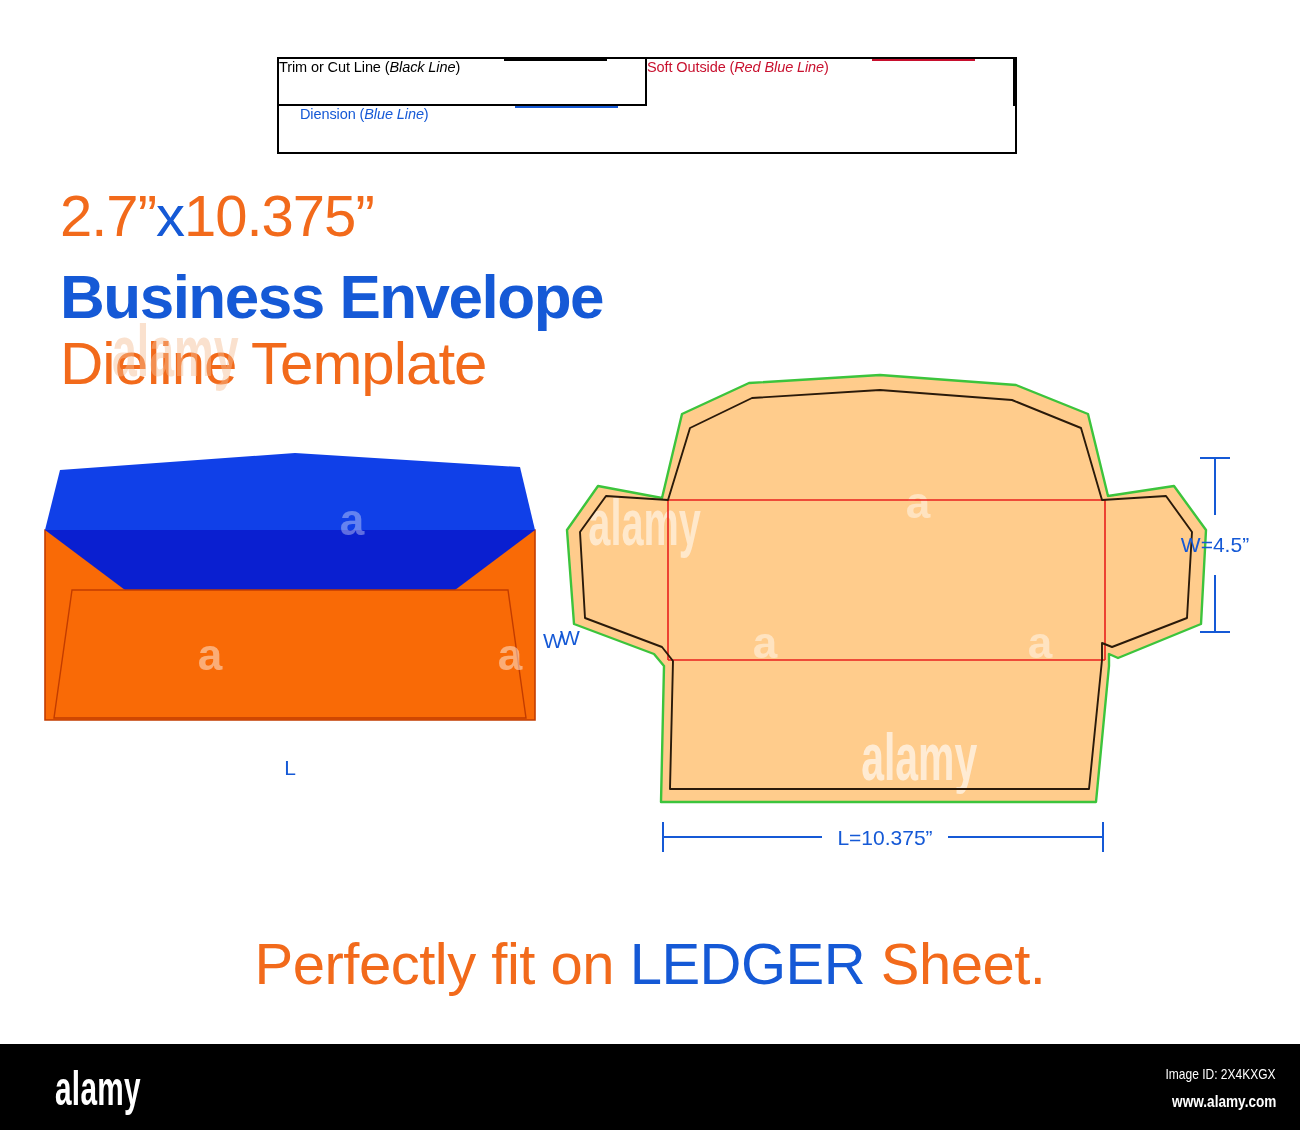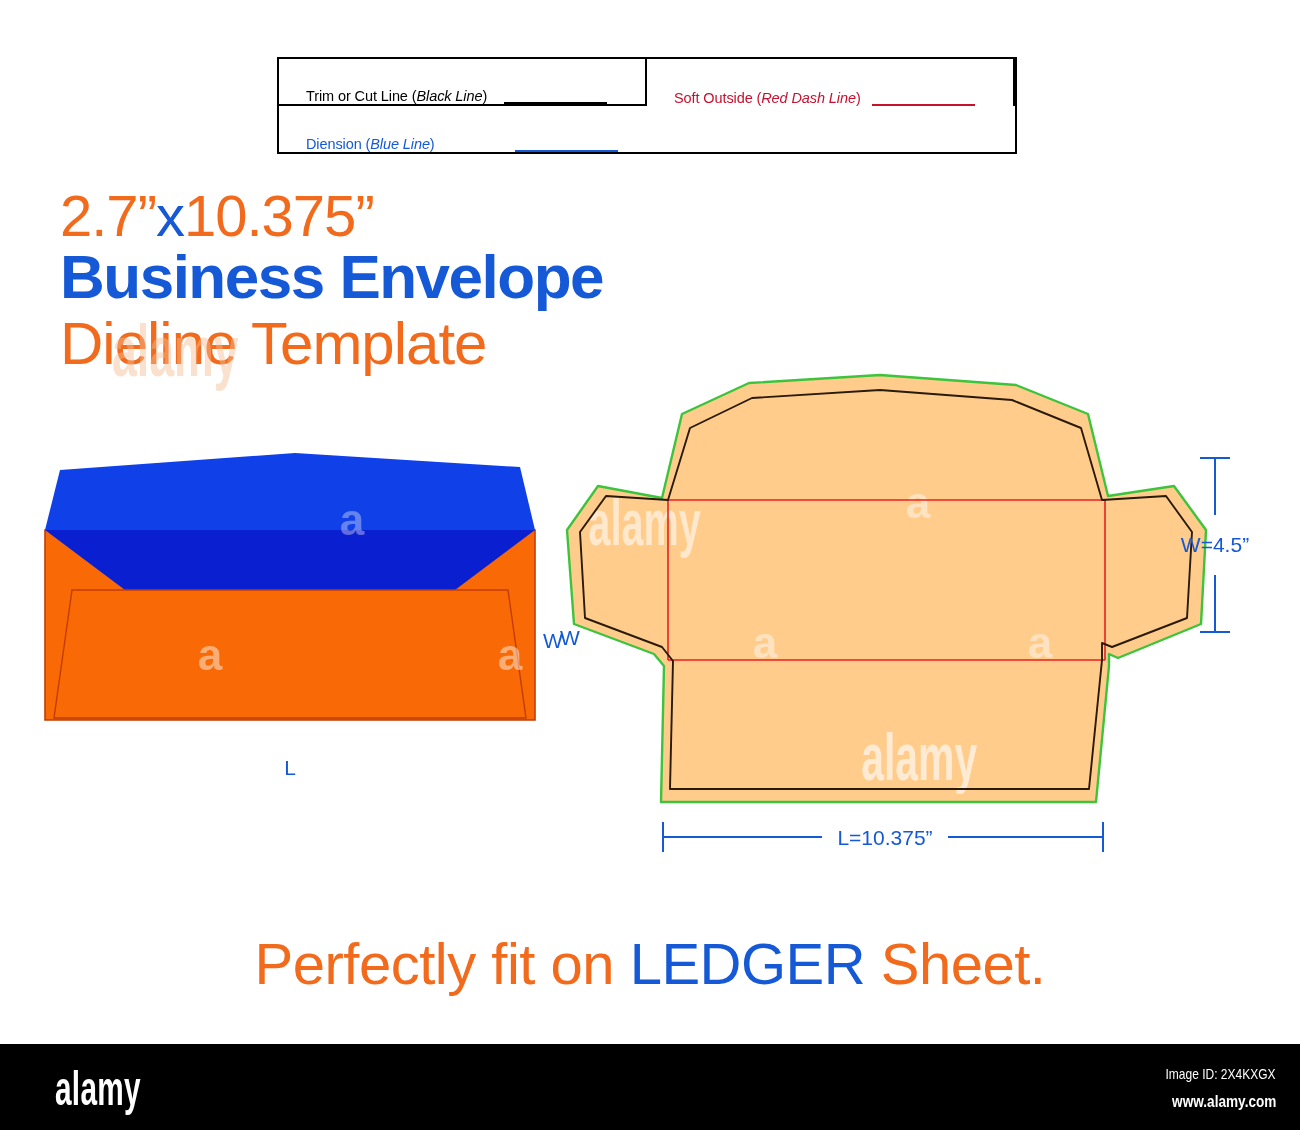--- a/index.html
+++ b/index.html
@@ -24,23 +24,22 @@
     height: 97px;
     border: 2px solid #000000;
     box-sizing: border-box;
     display: grid;
     grid-template-columns: 1fr 1fr;
     grid-template-rows: 1fr 1fr;
     background: #ffffff;
   }
   .legend-cell {
     display: flex;
-    align-items: flex-end;
+    align-items: flex-start;
     box-sizing: border-box;
-    padding-left: 27px;
     position: relative;
   }
   .legend-cell.col-left  { border-right: 2px solid #000000; }
   .legend-cell.row-top   { border-bottom: 2px solid #000000; }
   .legend-label {
     font-size: 14.5px;
     white-space: nowrap;
     letter-spacing: -0.1px;
   }
   .legend-label .it { font-style: italic; }
@@ -68,21 +67,21 @@
     color: #f26a1b;
     letter-spacing: -1px;
   }
   .title-line1 .x-blue { color: #1559d6; }
   .title-line2 {
     font-size: 62px;
     font-weight: bold;
     line-height: 1.0;
     color: #1559d6;
     letter-spacing: -1.5px;
-    margin-top: 0;
+    margin-top: 20px;
   }
   .title-line3 {
     font-size: 60px;
     font-weight: 400;
     line-height: 1.0;
     color: #f26a1b;
     letter-spacing: -1px;
     margin-top: 6px;
     position: relative;
   }
@@ -176,26 +175,26 @@
 
 <div id="legend">
   <div class="legend-cell col-left row-top">
     <span class="legend-label" style="color:#000000;">
       <span>Trim or Cut  Line (</span><span class="it">Black Line</span><span>)</span>
     </span>
     <span class="legend-swatch" style="border-top-color:#000000;"></span>
   </div>
   <div class="legend-cell col-left">
     <span class="legend-label" style="color:#c8102e;">
-      <span>Soft Outside (</span><span class="it">Red  Dash Line</span><span>)</span>
+      <span>Soft Outside (</span><span class="it">Red  Blue Line</span><span>)</span>
     </span>
     <span class="legend-swatch" style="border-top-color:#c8102e;"></span>
   </div>
   <div class="legend-cell col-right">
-    <span class="legend-label" style="color:#1559d6;">
+    <span class="legend-label" style="color:#1559d6;margin-left:21px;">
       <span>Diension (</span><span class="it">Blue Line</span><span>)</span>
     </span>
     <span class="legend-swatch" style="border-top-color:#1559d6;"></span>
   </div>
 </div>
 
 <div id="title-block">
   <div class="title-line1"><span>2.7</span><span>”</span><span class="x-blue">x</span><span>10.375</span><span>”</span></div>
   <div class="title-line2">Business Envelope</div>
   <div class="title-line3">Dieline Template</div>

